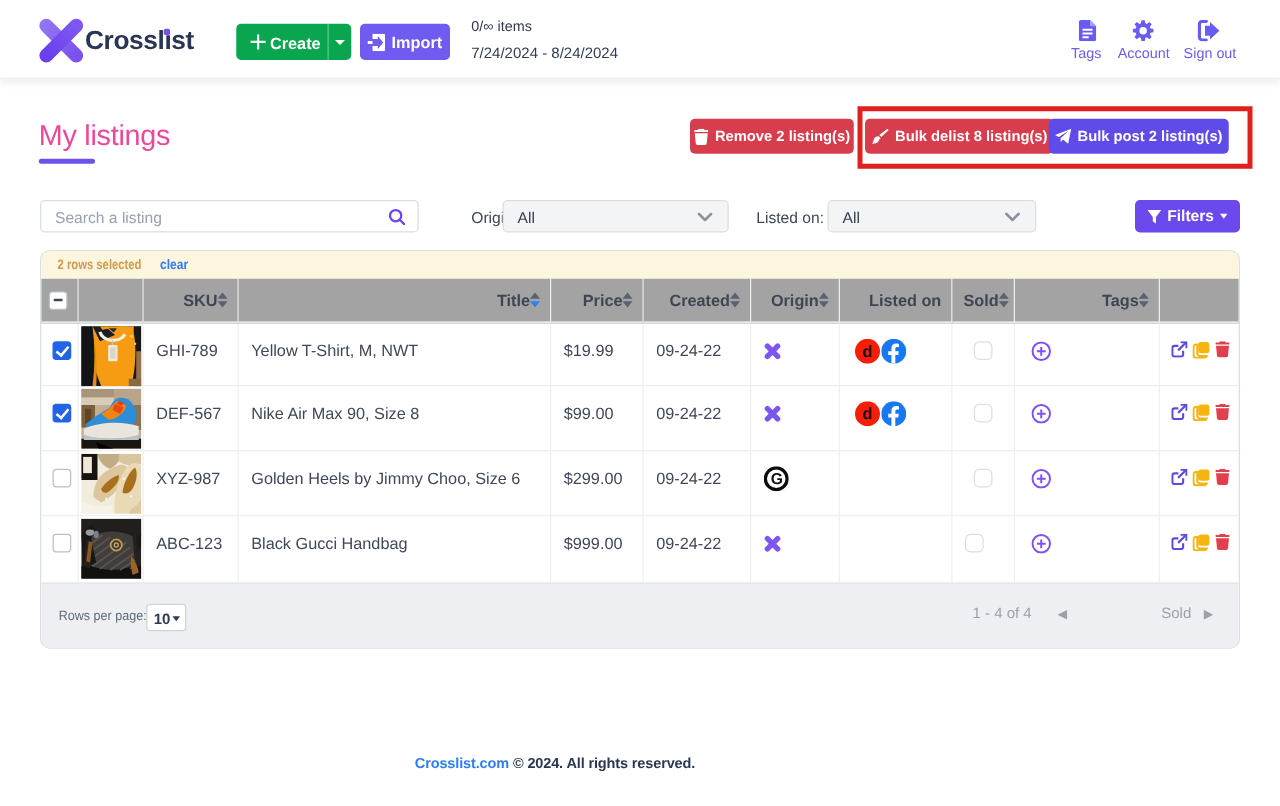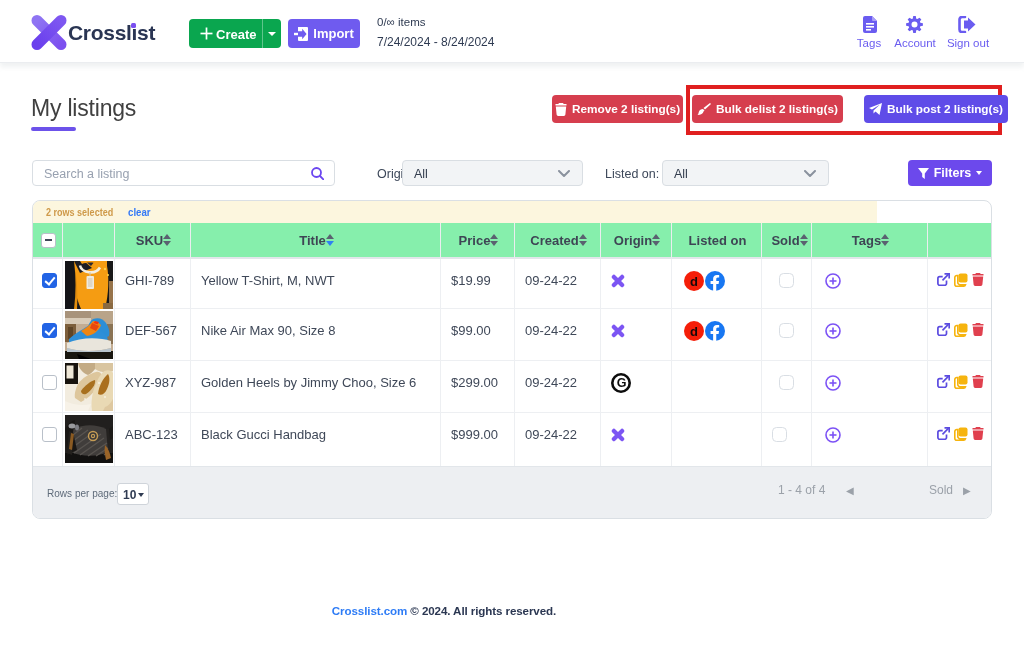--- a/index.html
+++ b/index.html
@@ -5,23 +5,23 @@
 * { margin:0; padding:0; box-sizing:border-box; }
 html,body { width:1024px; height:645px; background:#fff; font-family:"Liberation Sans", sans-serif; overflow:hidden; }
 #page { position:relative; width:1024px; height:645px; background:#fff; }
 .abs { position:absolute; }
 .btn { display:flex; align-items:center; justify-content:center; border-radius:4px; color:#fff; font-weight:bold; white-space:nowrap; }
 
 #nav { position:absolute; left:0; top:0; width:1024px; height:63px; background:#fff; border-bottom:1px solid #ebedf0; box-shadow:0 4px 5px rgba(165,175,185,0.18); }
 .navlbl { position:absolute; top:37px; font-size:11.5px; color:#6a5cf0; text-align:center; }
 
 #card { position:absolute; left:32px; top:200px; width:960px; height:319px; border:1px solid #dadfe4; border-radius:8px; background:#fff; overflow:hidden; }
-#selbar { position:absolute; left:0; top:0; width:844px; height:22px; background:#fcf6de; font-size:11.5px; }
+#selbar { position:absolute; left:0; top:0; width:958px; height:22px; background:#fcf6de; font-size:11.5px; }
 #grid { position:absolute; left:0; top:22px; width:958px; display:grid; grid-template-columns:30px 52px 76px 250px 74px 86px 71px 90px 50px 116px 63px; }
-.hc { height:36px; background:#86efac; border-bottom:2px solid #e2e6ea; border-right:1px solid #ebedf0; font-weight:bold; font-size:13px; color:#3e4554; display:flex; align-items:center; justify-content:center; padding:0 8px 0 10px; }
+.hc { height:36px; background:#a3a3a3; border-bottom:2px solid #e2e6ea; border-right:1px solid #ebedf0; font-weight:bold; font-size:13px; color:#3e4554; display:flex; align-items:center; justify-content:flex-end; padding:0 8px 0 10px; }
 .hc.last { border-right:none; }
 .bc { border-bottom:1px solid #edeff2; border-right:1px solid #edeff2; font-size:13px; color:#3f4858; padding:14px 0 0 10px; position:relative; }
 .bc.last { border-right:none; }
 .sort { display:inline-flex; flex-direction:column; gap:2px; }
 .sort i { width:0; height:0; border-left:4px solid transparent; border-right:4px solid transparent; display:block; }
 .sort .up { border-bottom:5px solid #5a6170; }
 .sort .dn { border-top:5px solid #5a6170; }
 .sort .dnblue { border-top:5px solid #2f80f2; }
 .cb { display:inline-block; flex:none; width:15px; height:15px; border:1.5px solid #b9c0c9; border-radius:3px; background:#fff; }
 .cb.checked { background:#2264e5; border-color:#2264e5; position:relative; }
@@ -89,38 +89,38 @@
       </svg>
     <div class="navlbl" style="left:890px;width:50px;">Account</div>
 
     <svg class="abs" style="left:958px;top:16px" width="18" height="17" viewBox="0 0 18 17">
       <path d="M7 1 h-3 a2.5 2.5 0 0 0 -2.5 2.5 v10 a2.5 2.5 0 0 0 2.5 2.5 h3" fill="none" stroke="#6a5cf0" stroke-width="2.6" stroke-linecap="round"></path>
       <path d="M10 4.5 v-3 l7.5 7 l-7.5 7 v-3 h-4 v-8 z" fill="#6a5cf0"></path>
     </svg>
     <div class="navlbl" style="left:942px;width:52px;">Sign out</div>
   </div>
 
-  <div class="abs" style="left:31px;top:95px;font-size:23px;color:#404040;letter-spacing:-0.2px;">My listings</div>
+  <div class="abs" style="left:31px;top:95px;font-size:23px;color:#ec4899;letter-spacing:-0.2px;">My listings</div>
   <div class="abs" style="left:31px;top:127px;width:45px;height:4px;background:#6c52ea;border-radius:2px;"></div>
 
   <div class="btn abs" style="left:552px;top:95px;width:131px;height:28px;background:#d63e4e;font-size:11.8px;gap:5px;">
     <svg width="12" height="13" viewBox="0 0 12 13">
         <path d="M4 0 h4 l0.7 1 h2.8 v1.6 h-11 v-1.6 h2.8 z M0.8 3.6 h10.4 l-0.8 8 a1.5 1.5 0 0 1 -1.5 1.4 h-5.8 a1.5 1.5 0 0 1 -1.5 -1.4 z" fill="#fff"></path>
       </svg>
     <span>Remove 2 listing(s)</span>
   </div>
 
   <div class="abs" style="left:686px;top:85px;width:316px;height:50px;border:4px solid #e01f1f;"></div>
   <div class="btn abs" style="left:692px;top:95px;width:151px;height:28px;background:#d63e4e;font-size:11.8px;gap:5px;">
     <svg width="14" height="13" viewBox="0 0 14 13">
         <path d="M13 0 l1 1 l-6 5.5 l-1.5 -1.5 z M6 6 l1.5 1.5 l-1 1 c-0.5 2 -2.5 3.5 -6 3.5 c1 -1 1 -2 1.5 -3.5 c0.5 -1.5 2 -2.5 4 -2.5 z" fill="#fff"></path>
       </svg>
-    <span>Bulk delist 2 listing(s)</span>
-  </div>
-  <div class="btn abs" style="left:864px;top:95px;width:144px;height:28px;background:#5f4ce8;font-size:11.8px;gap:5px;">
+    <span>Bulk delist 8 listing(s)</span>
+  </div>
+  <div class="btn abs" style="left:839px;top:95px;width:144px;height:28px;background:#5f4ce8;font-size:11.8px;gap:5px;">
     <svg width="13" height="13" viewBox="0 0 13 13">
         <path d="M13 0 l-2.5 12 l-4 -3.5 l-2 2 v-3 l6.5 -6 l-8 5 l-3 -1.5 z" fill="#fff"></path>
       </svg>
     <span>Bulk post 2 listing(s)</span>
   </div>
 
   <div class="abs" style="left:32px;top:160px;width:303px;height:26px;background:#fff;border:1px solid #d9dee3;border-radius:4px;">
     <span class="abs" style="left:11px;top:6px;font-size:12.5px;color:#98a1b0;">Search a listing</span>
     <svg class="abs" style="right:10px;top:6px" width="13" height="13" viewBox="0 0 13 13">
         <circle cx="5.5" cy="5.5" r="4.5" fill="none" stroke="#6b46f0" stroke-width="1.8"></circle>

